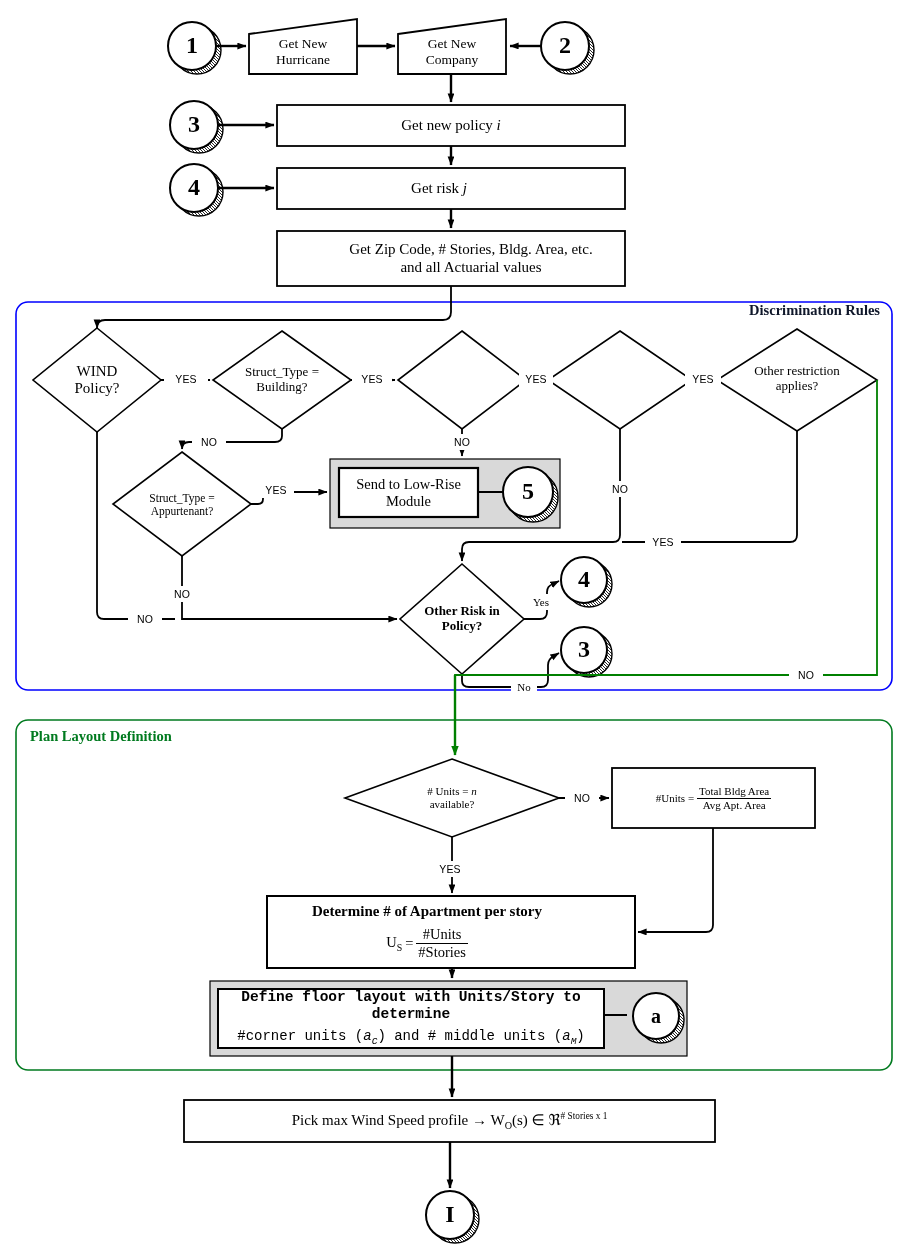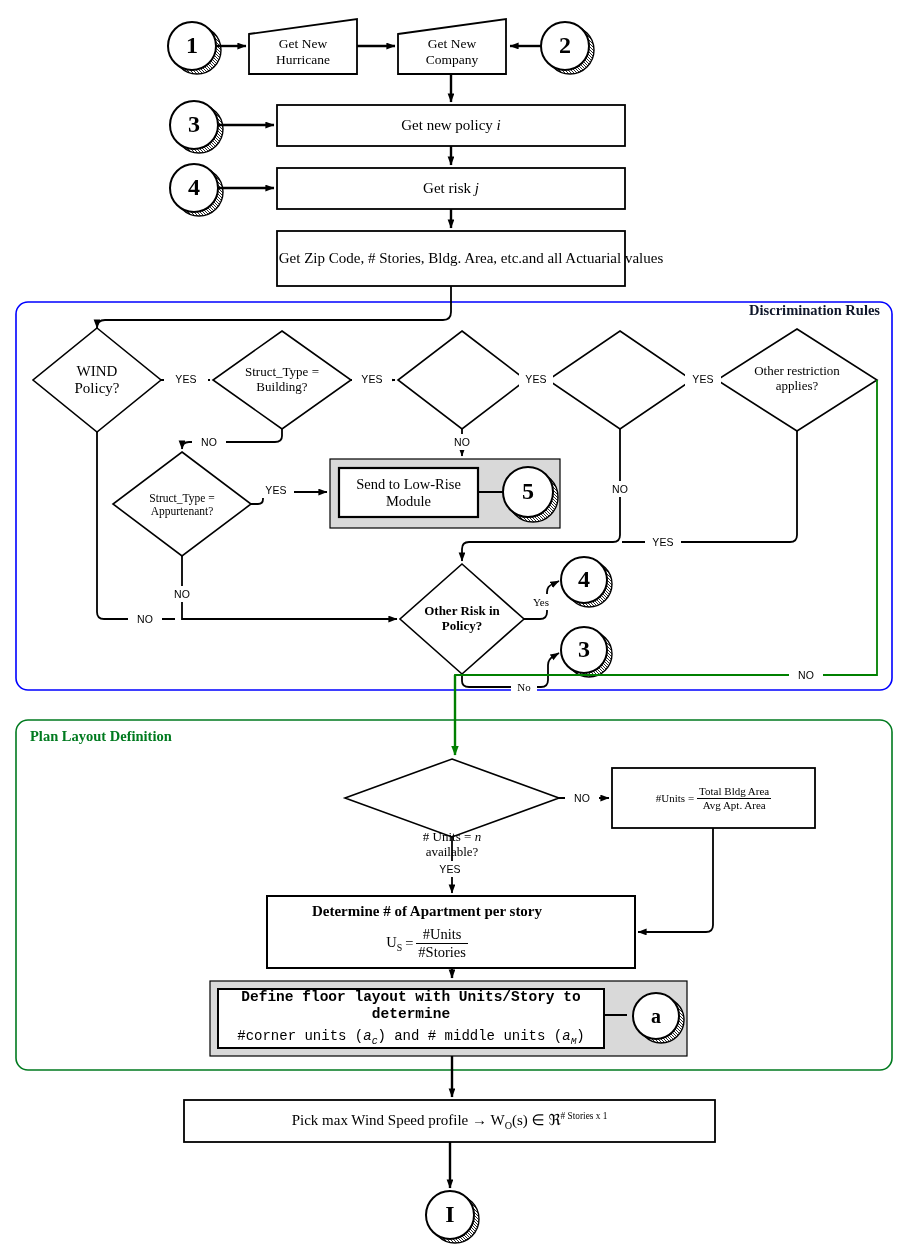--- a/index.html
+++ b/index.html
@@ -185,24 +185,24 @@
   <span>Hurricane</span>
 </div>
 <div class="lbl serif t-proc-sm" style="left:398px;top:30px;width:108px;height:44px;flex-direction:column;">
   <span>Get New</span>
   <span>Company</span>
 </div>
 
 <div class="lbl serif t-proc" style="left:277px;top:105px;width:348px;height:41px;">
   <span>Get new policy</span>&nbsp;<span class="ital">i</span>
 </div>
-<div class="lbl serif t-proc" style="left:277px;top:168px;width:348px;height:41px;">
+<div class="lbl serif t-proc" style="left:265px;top:168px;width:348px;height:41px;">
   <span>Get risk</span>&nbsp;<span class="ital">j</span>
 </div>
-<div class="lbl serif t-proc" style="left:277px;top:231px;width:388px;height:55px;">
+<div class="lbl serif t-proc" style="left:277px;top:231px;width:388px;height:55px;flex-direction:column;">
   <span>Get Zip Code, # Stories, Bldg. Area, etc.</span>
   <span>and all Actuarial values</span>
 </div>
 
 <div class="lbl serif t-dec" style="left:41px;top:358px;width:112px;height:44px;flex-direction:column;font-size:15px;">
   <span>WIND</span>
   <span>Policy?</span>
 </div>
 <div class="lbl serif t-dec" style="left:218px;top:360px;width:128px;height:40px;flex-direction:column;">
   <span>Struct_Type =</span>
@@ -219,21 +219,21 @@
 <div class="lbl serif t-dec-b" style="left:404px;top:600px;width:116px;height:38px;flex-direction:column;">
   <span>Other Risk in</span>
   <span>Policy?</span>
 </div>
 
 <div class="lbl serif t-proc-sm" style="left:339px;top:468px;width:139px;height:49px;flex-direction:column;font-size:14.5px;">
   <span>Send to Low-Rise</span>
   <span>Module</span>
 </div>
 
-<div class="lbl serif" style="left:390px;top:776px;width:124px;height:44px;flex-direction:column;font-size:13px;margin-top:47px;">
+<div class="lbl serif" style="left:390px;top:776px;width:124px;height:44px;flex-direction:column;font-size:11px;">
   <span><span># Units =</span>&nbsp;<span class="ital">n</span></span>
   <span>available?</span>
 </div>
 
 <div class="lbl serif" style="left:612px;top:768px;width:203px;height:60px;">
   <div class="eqwrap" style="font-size:11px;">
     <span>#Units =</span>
     <span class="frac">
       <span class="num">Total Bldg Area</span>
       <span class="den">Avg Apt. Area</span>

